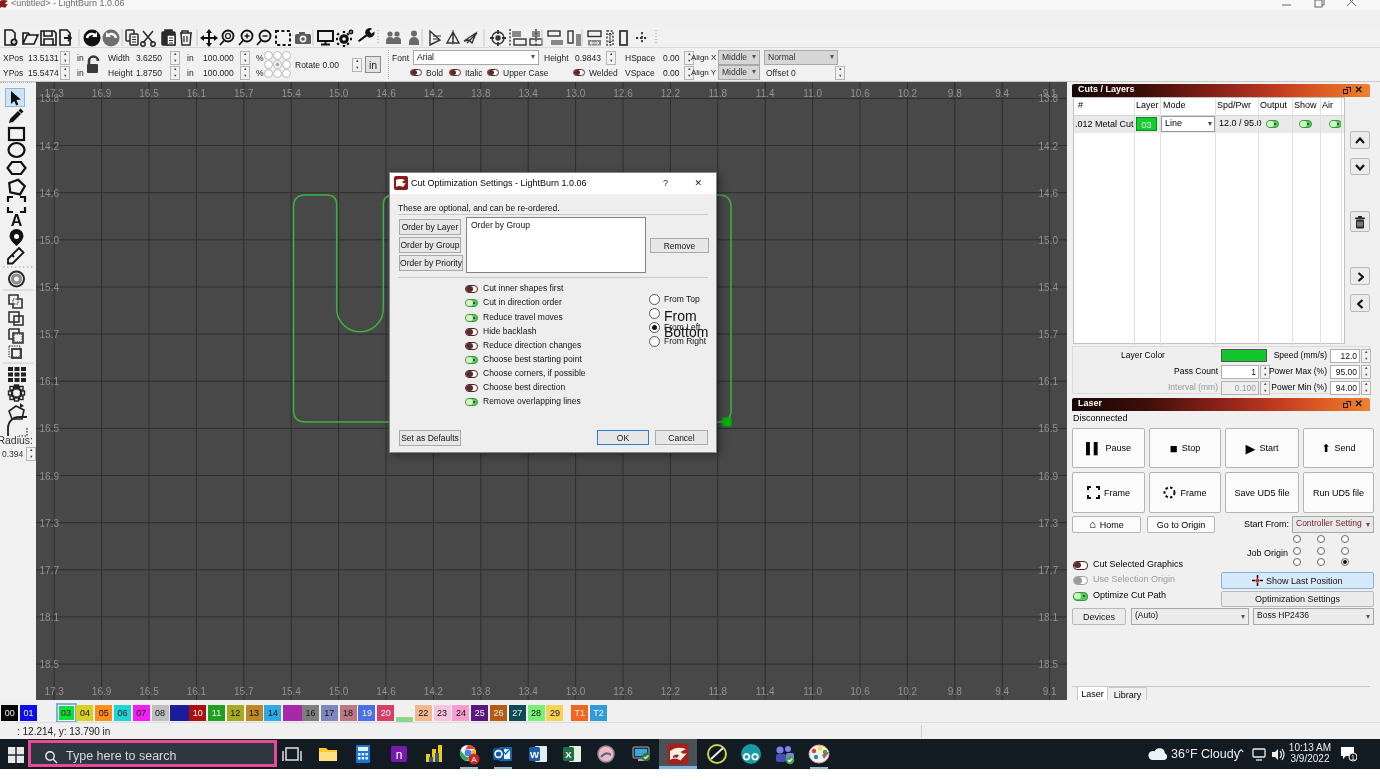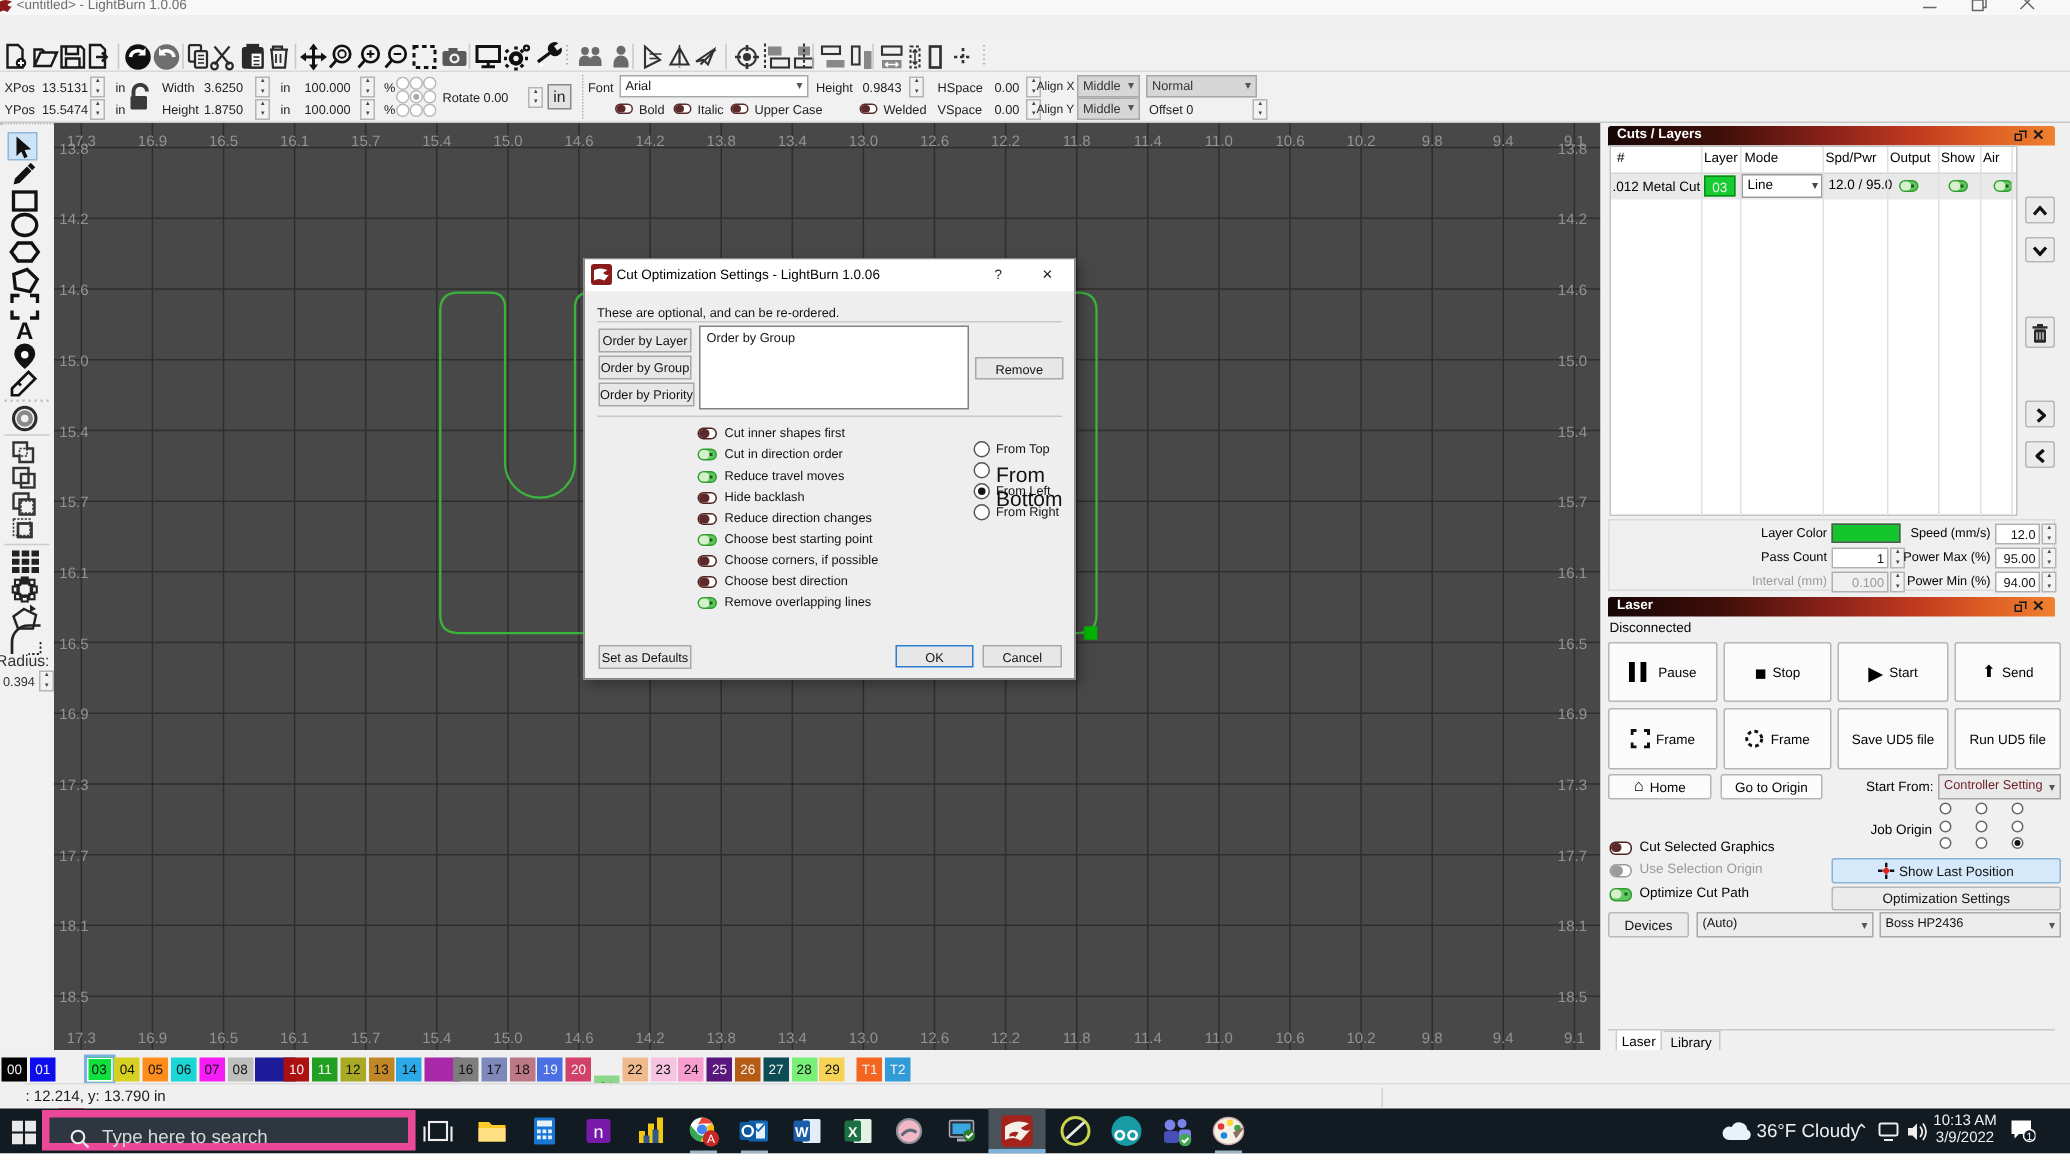--- a/index.html
+++ b/index.html
@@ -493,21 +493,21 @@
           <rect x="4" y="0" width="4" height="2" fill="#2a2a2a"></rect>
           <path d="M4 5.5 v5 M6 5.5 v5 M8 5.5 v5" stroke="#eee" stroke-width="0.8"></path>
         </svg></div>
     <div class="btn" style="left:283px;top:185px;width:20px;height:18px"><svg width="7" height="10" viewBox="0 0 7 10" style="margin-top:4px">
           <path d="M1.5 1 L6 5 L1.5 9" fill="none" stroke="#111" stroke-width="2.2"></path>
         </svg></div>
     <div class="btn" style="left:283px;top:212px;width:20px;height:18px"><svg width="7" height="10" viewBox="0 0 7 10" style="margin-top:4px">
           <path d="M5.5 1 L1 5 L5.5 9" fill="none" stroke="#111" stroke-width="2.2"></path>
         </svg></div>
     <div id="cutsettings" style="position:absolute;left:5px;top:264px;width:298px;height:48px;background:rgba(239,239,239,0.992);border:1px solid #dadada;font-size:8.5px;color:#000">
-      <span style="position:absolute;left:48px;top:3px;width:97px;text-align:right;display:inline-block">Layer Color</span>
+      <span style="position:absolute;left:48px;top:3px;width:97px;display:inline-block">Layer Color</span>
       <div style="position:absolute;left:148px;top:2px;width:46px;height:13px;background:rgba(18,197,44,0.992);border:1px solid #555"></div>
       <span style="position:absolute;left:157px;top:3px;width:97px;text-align:right;display:inline-block">Speed (mm/s)</span>
       <div class="spinbox" style="left:257px;top:2px;width:30px;height:14px">12.0</div>
       <div class="spin" style="left:288px;top:2px"></div>
       <span style="position:absolute;left:48px;top:19px;width:97px;text-align:right;display:inline-block">Pass Count</span>
       <div class="spinbox" style="left:148px;top:18px;width:38px;height:14px">1</div>
       <div class="spin" style="left:187px;top:18px"></div>
       <span style="position:absolute;left:157px;top:19px;width:97px;text-align:right;display:inline-block">Power Max (%)</span>
       <div class="spinbox" style="left:257px;top:18px;width:30px;height:14px">95.00</div>
       <div class="spin" style="left:288px;top:18px"></div>
@@ -614,21 +614,21 @@
       <span style="position:absolute;left:1px;top:3px">: 12.214, y: 13.790 in</span>
       <div style="position:absolute;left:905px;top:2px;width:1px;height:13px;background:rgba(208,208,208,0.992)"></div>
     </div>
   <div class="abs" id="taskbar">
     <svg width="16" height="16" viewBox="0 0 16 16" style="position:absolute;left:8px;top:8px">
         <rect x="0" y="0" width="7.3" height="7.3" fill="#e8e8e8"></rect>
         <rect x="8.7" y="0" width="7.3" height="7.3" fill="#e8e8e8"></rect>
         <rect x="0" y="8.7" width="7.3" height="7.3" fill="#e8e8e8"></rect>
         <rect x="8.7" y="8.7" width="7.3" height="7.3" fill="#e8e8e8"></rect>
       </svg>
-    <div style="position:absolute;left:28px;top:1px;width:249px;height:27px;background:rgba(46,55,64,0.992);border:5px solid #ec4899">
+    <div style="position:absolute;left:28px;top:1px;width:249px;height:27px;background:rgba(46,55,64,0.992);border:3px solid #ec4899">
       <svg width="14" height="14" viewBox="0 0 14 14" style="position:absolute;left:13px;top:7px">
           <circle cx="6" cy="6" r="4.2" fill="none" stroke="#eee" stroke-width="1.4"></circle>
           <line x1="9.2" y1="9.2" x2="13" y2="13" stroke="#eee" stroke-width="1.4"></line>
         </svg>
       <span style="position:absolute;left:35px;top:6px;font-size:12.5px;color:#d8d8d8">Type here to search</span>
     </div>
     <div id="tbicons">
       <svg width="20" height="20" viewBox="0 0 20 20" style="position:absolute;left:282px;top:5px">
           <rect x="4" y="4" width="12" height="12" fill="none" stroke="#eee" stroke-width="1.4"></rect>
           <line x1="1" y1="7" x2="1" y2="17" stroke="#eee" stroke-width="1.4"></line>

